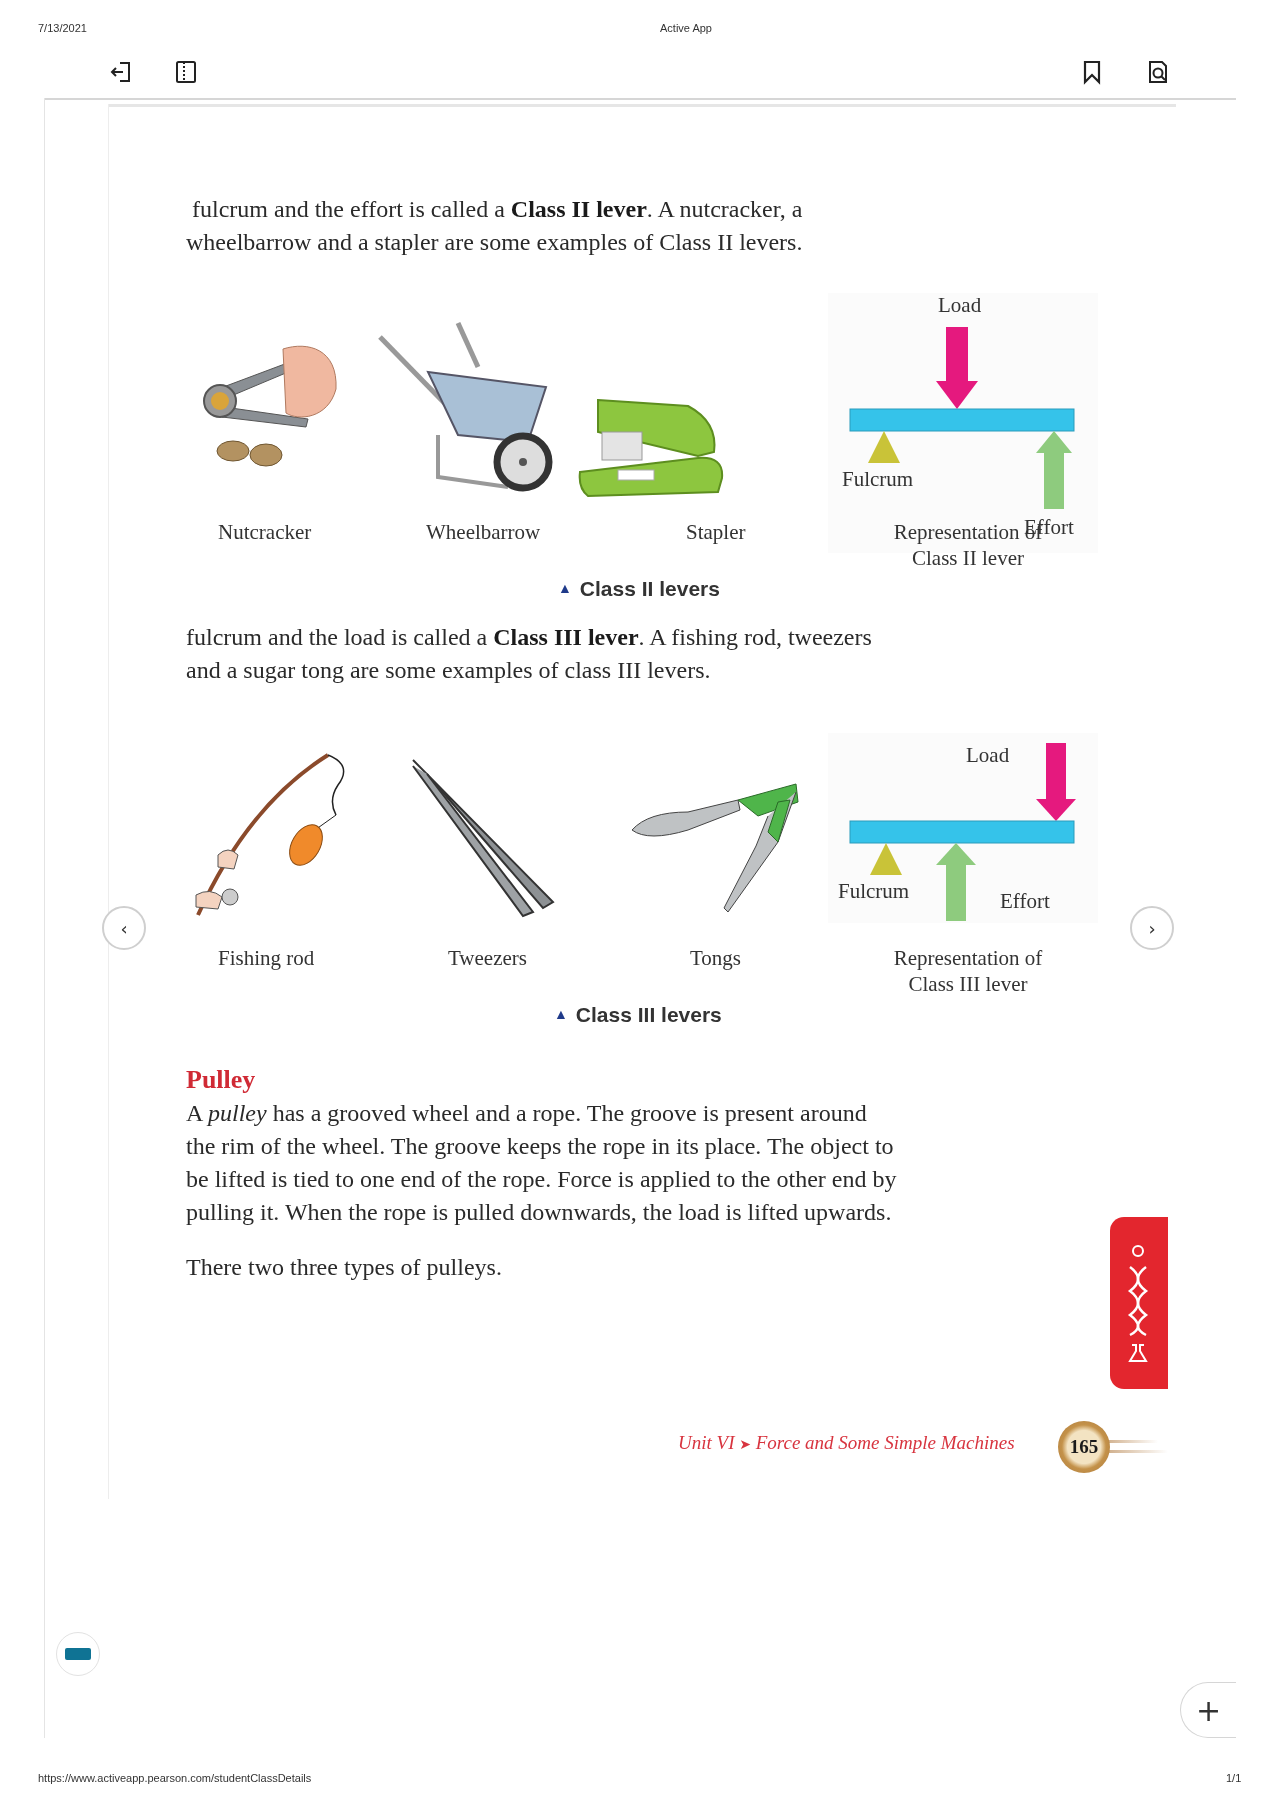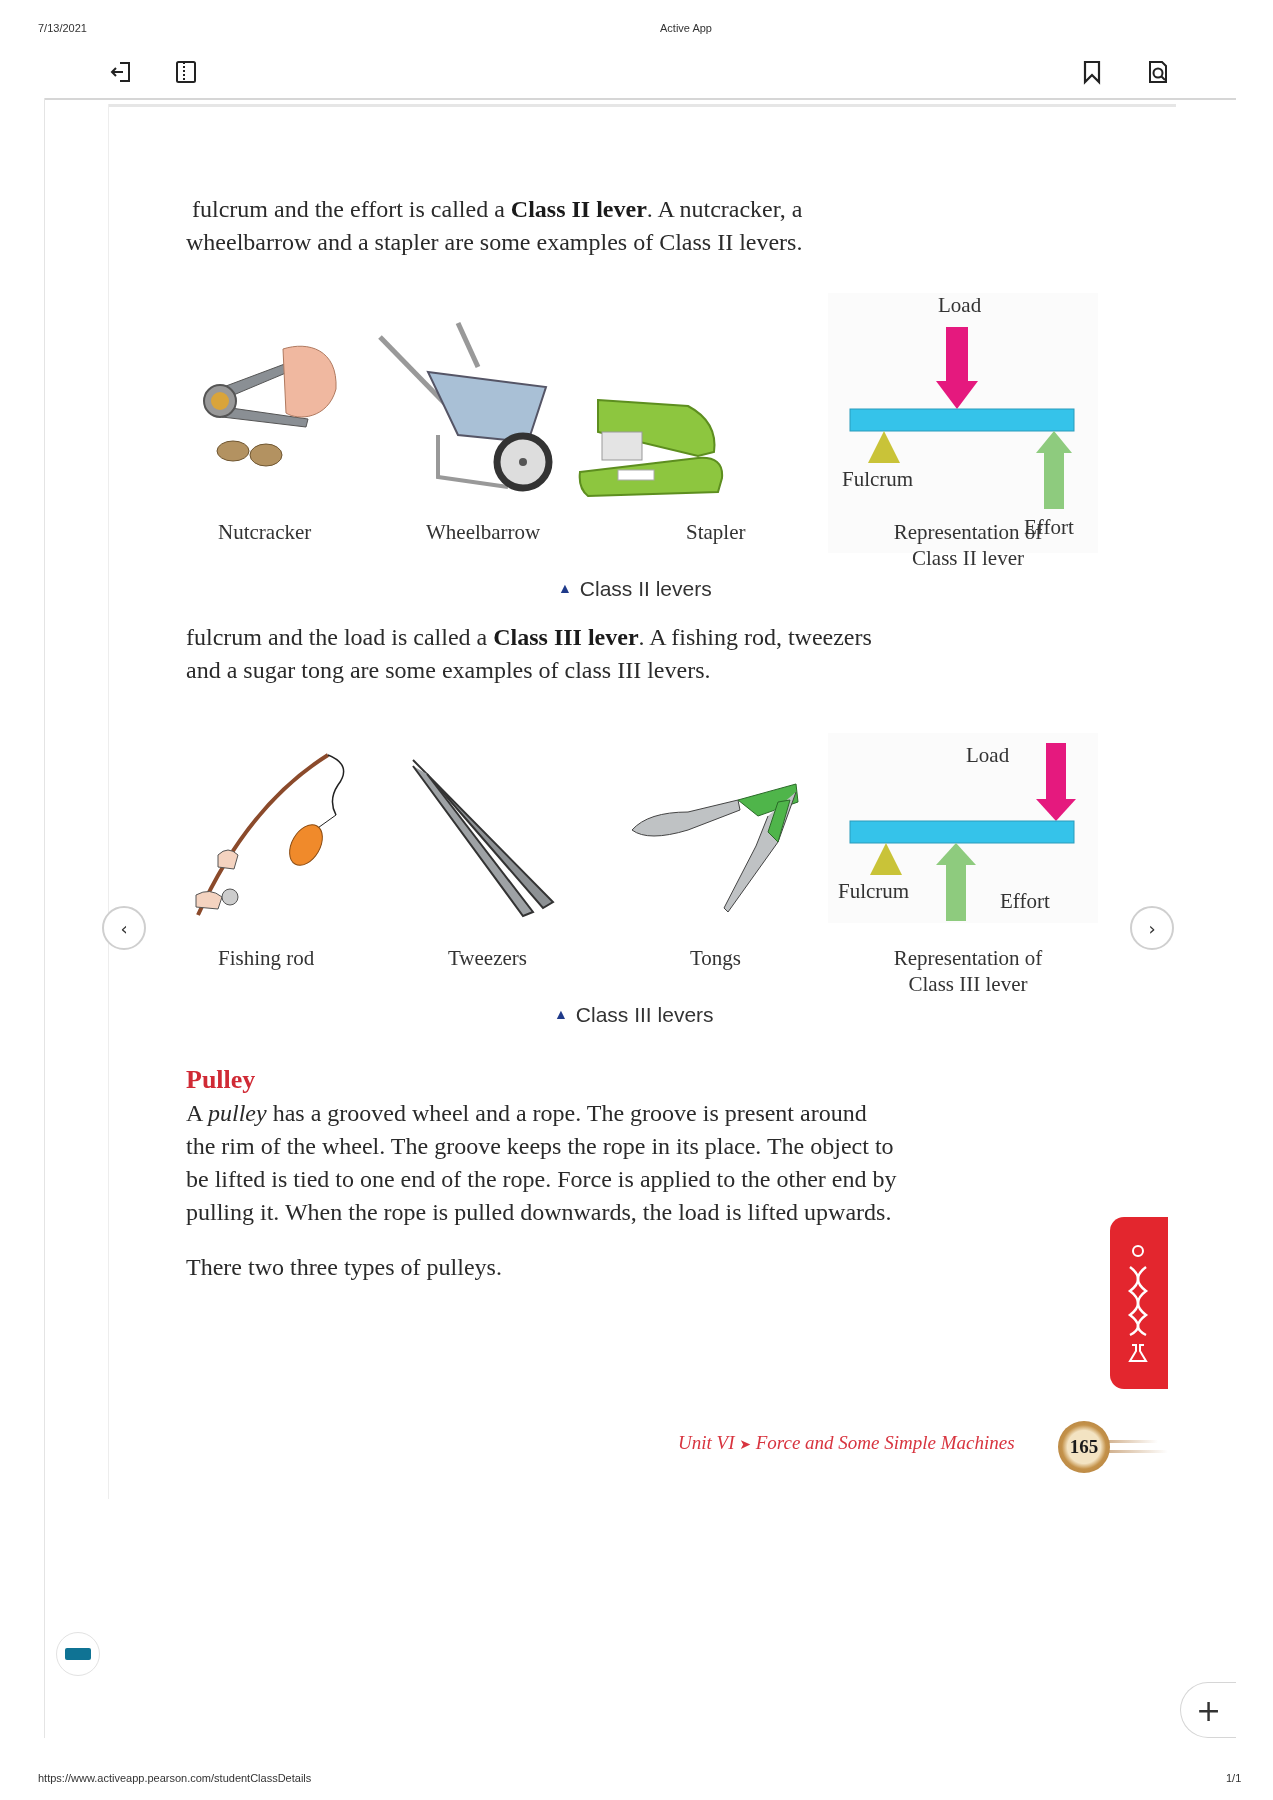--- a/index.html
+++ b/index.html
@@ -17,21 +17,21 @@
   .frame-left { position: absolute; top: 98px; left: 44px; width: 1px; height: 1640px; background: #e4e4e4; }
   .page-top-rule { position: absolute; top: 104px; left: 108px; width: 1068px; height: 3px; background: #e6e6e6; }
   .page-left-rule { position: absolute; top: 104px; left: 108px; width: 1px; height: 1395px; background: #ededed; }
 
   .page { position: absolute; top: 107px; left: 108px; width: 1068px; height: 1392px; font-family: "Liberation Serif", serif; }
   .para { position: absolute; left: 78px; font-size: 24px; line-height: 33px; color: #2a2a2a; }
   .para b { font-weight: bold; color: #1a1a1a; }
   .para i { font-style: italic; }
 
   .fig-label { position: absolute; font-size: 21px; line-height: 26px; color: #333; text-align: center; font-family: "Liberation Serif", serif; }
-  .fig-caption { position: absolute; font-family: "Liberation Sans", sans-serif; font-size: 21px; color: #333; }
+  .fig-caption { position: absolute; font-family: "Liberation Sans", sans-serif; font-size: 21px; color: #333; font-weight: bold; }
   .fig-caption .tri { color: #1f3a8a; font-size: 14px; margin-right: 8px; vertical-align: 3px; }
 
   .illus { position: absolute; }
   .diagram { position: absolute; background: #fbfbfb; }
   .diag-text { position: absolute; font-family: "Liberation Serif", serif; font-size: 21px; color: #333; text-align: center; }
 
   .section-heading { position: absolute; left: 78px; top: 958px; font-size: 26px; font-weight: bold; color: #d02a35; }
 
   .enun-box { position: absolute; left: 78px; top: 1282px; width: 404px; height: 110px; background: #fae7e0; border-radius: 14px 0 0 0; }
   .enun-title { position: absolute; left: 100px; top: 8px; font-family: "Liberation Sans", sans-serif; font-weight: bold; color: #e2232e; font-size: 22px; letter-spacing: 0.5px; }

